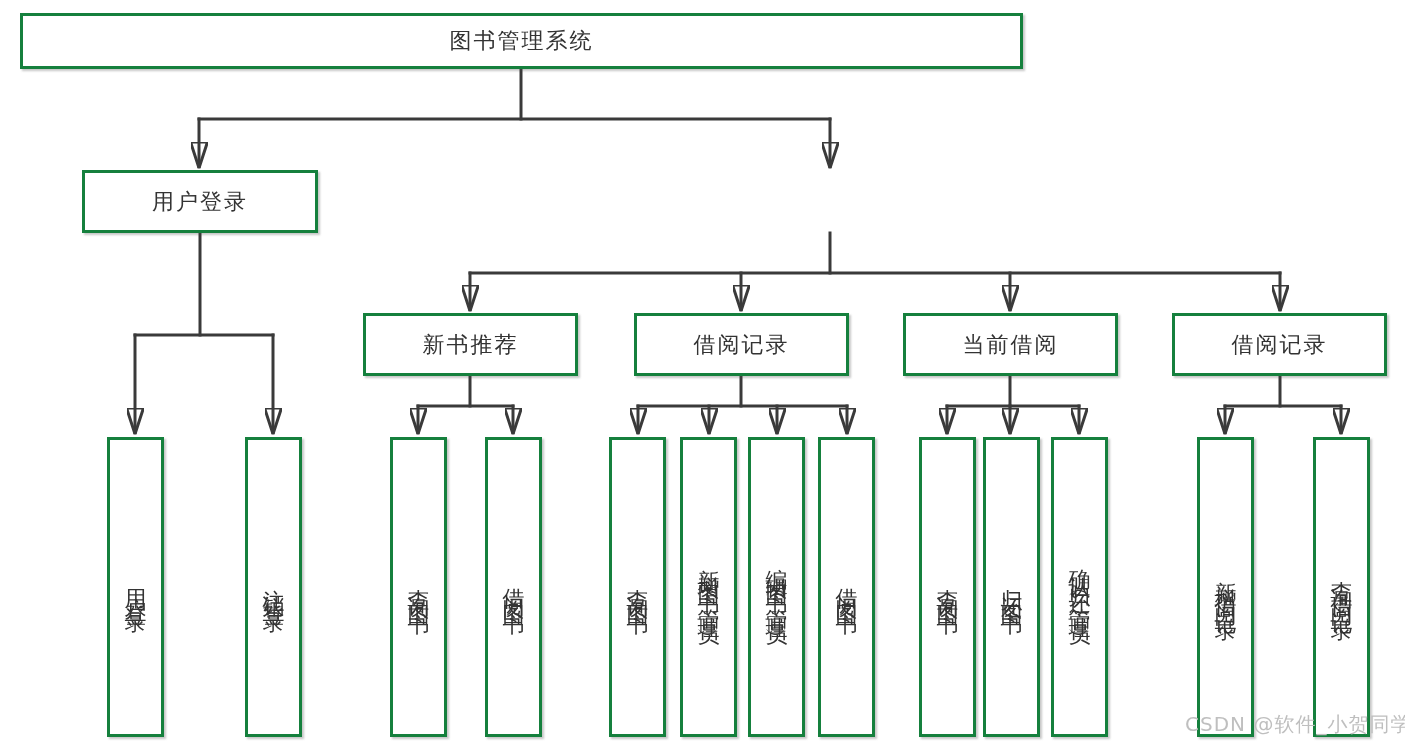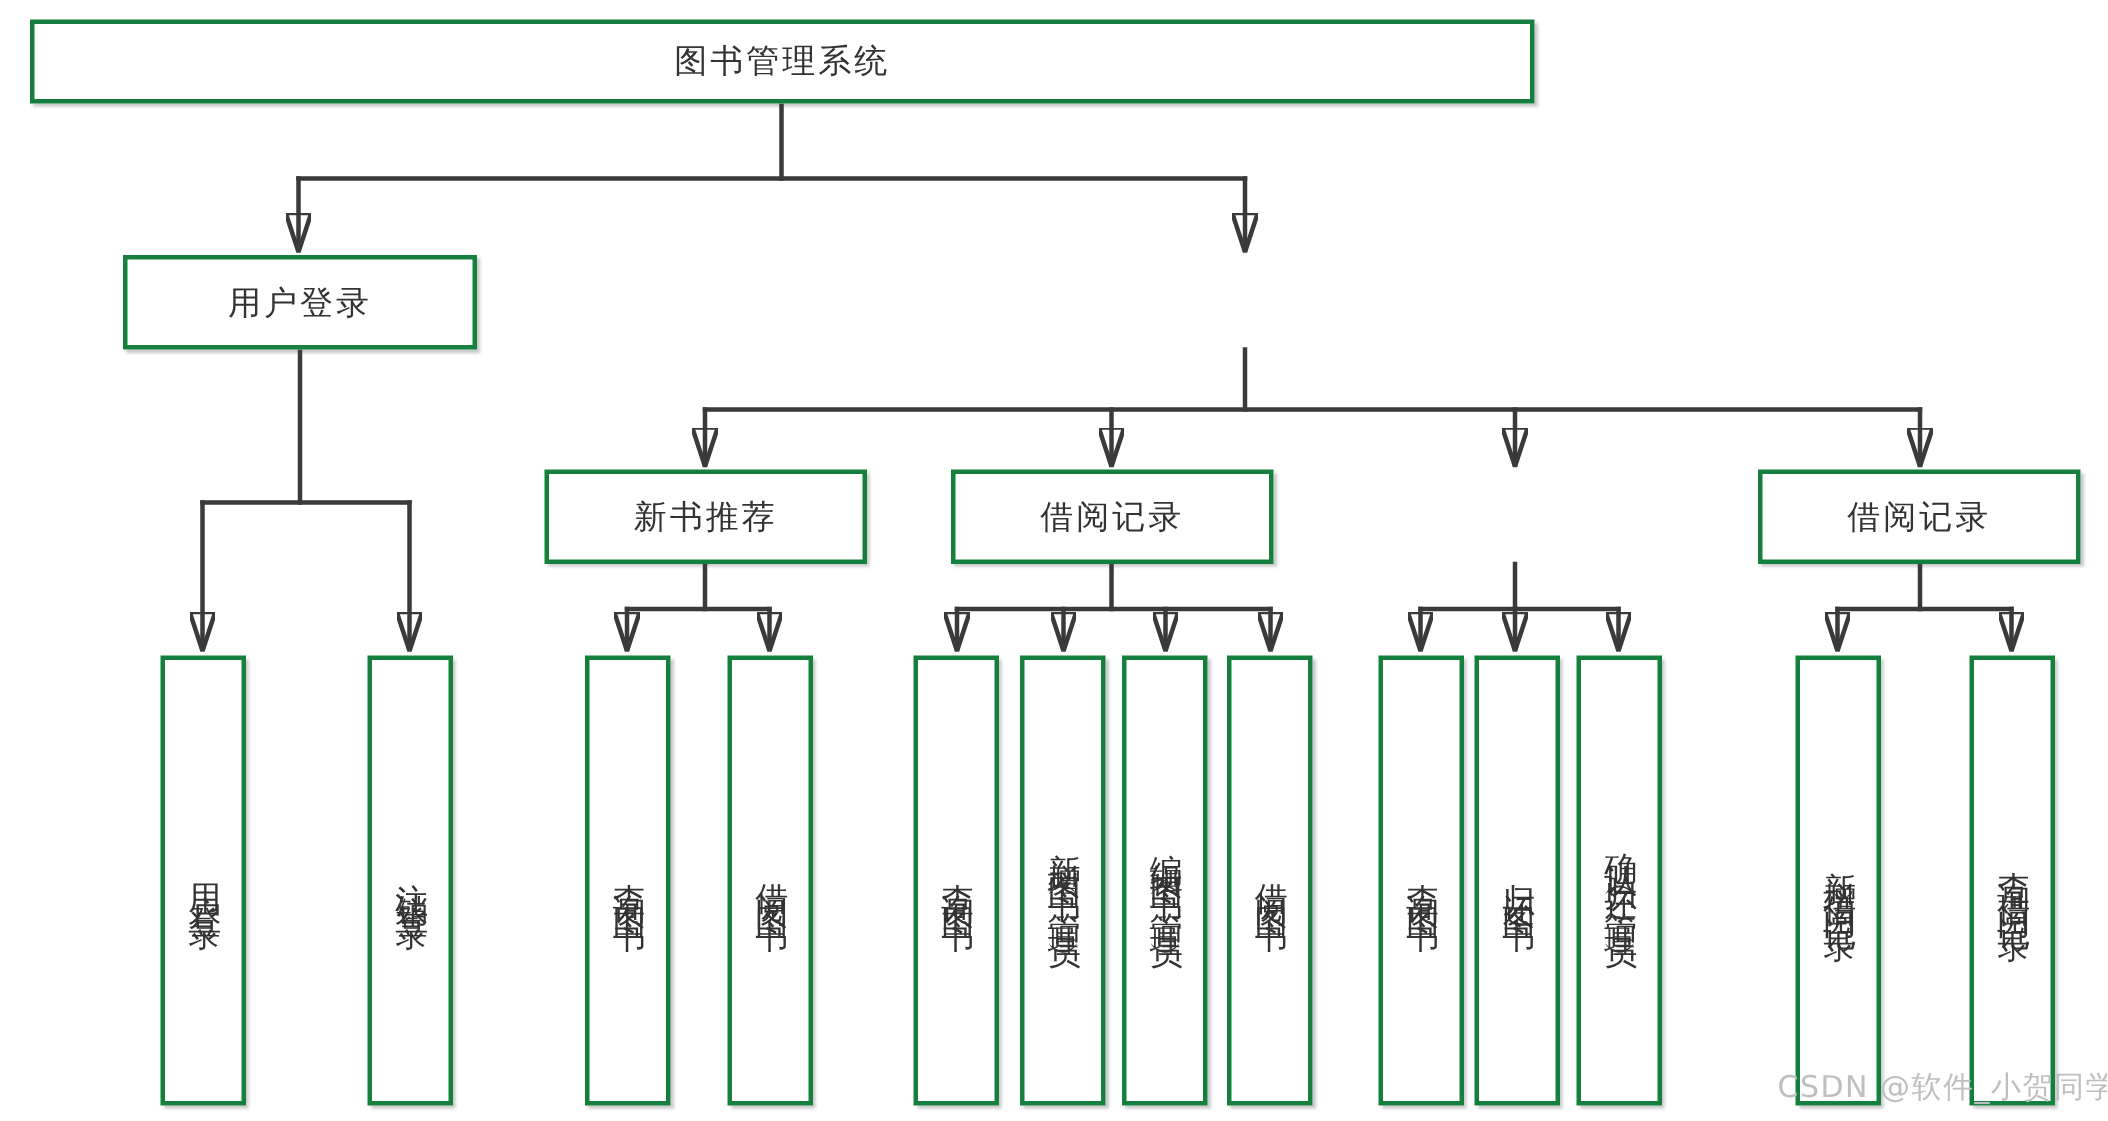--- a/index.html
+++ b/index.html
@@ -123,20 +123,21 @@
       <path d="M1341 406 V433" marker-end="url(#arr)"></path>
     </g>
   </svg>
 
   <div class="node" style="left:20px; top:13px; width:1003px; height:56px;">图书管理系统</div>
 
   <div class="node" style="left:82px; top:170px; width:236px; height:63px;">用户登录</div>
 
   <div class="node" style="left:363px; top:313px; width:215px; height:63px;">新书推荐</div>
   <div class="node" style="left:634px; top:313px; width:215px; height:63px;">借阅记录</div>
+  <div class="node" style="left:903px; top:313px; width:215px; height:63px;">当前借阅</div>
   <div class="node" style="left:1172px; top:313px; width:215px; height:63px;">借阅记录</div>
 
   <div class="node leaf" style="left:107px; top:437px; width:57px; height:300px;">用户登录</div>
   <div class="node leaf" style="left:245px; top:437px; width:57px; height:300px;">注销登录</div>
 
   <div class="node leaf" style="left:390px; top:437px; width:57px; height:300px;">查询图书</div>
   <div class="node leaf" style="left:485px; top:437px; width:57px; height:300px;">借阅图书</div>
 
   <div class="node leaf" style="left:609px; top:437px; width:57px; height:300px;">查询图书</div>
   <div class="node leaf" style="left:680px; top:437px; width:57px; height:300px;">新增图书（管理员）</div>

